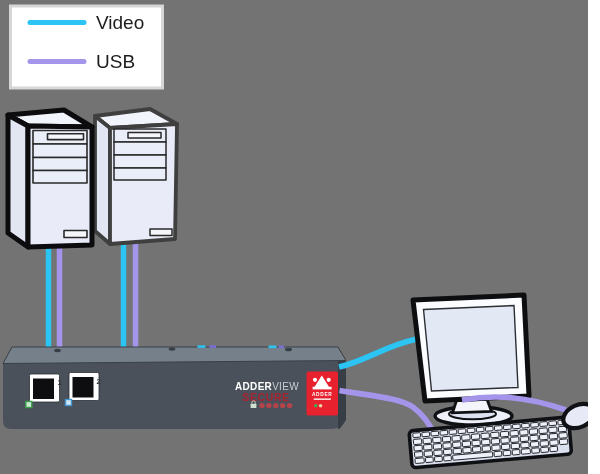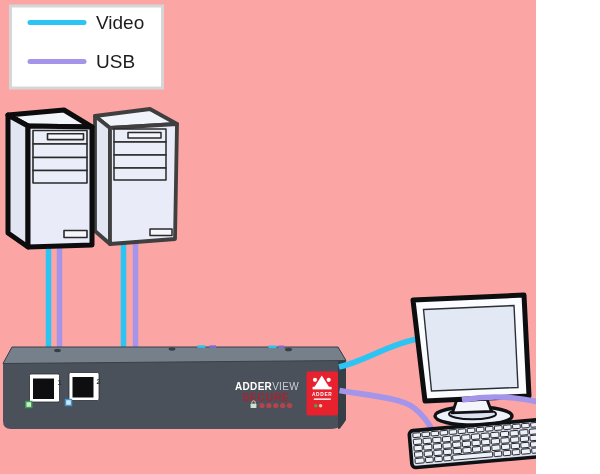--- a/index.html
+++ b/index.html
@@ -1,16 +1,16 @@
 <!DOCTYPE html>
 <html><head>
 <meta charset="utf-8">
 <style>
   html,body{margin:0;padding:0;background:#ffffff;}
-  .stage{position:relative;width:536px;height:474px;background:#fca5a5;overflow:hidden;
+  .stage{position:relative;width:588px;height:474px;background:#737373;overflow:hidden;
          font-family:"Liberation Sans",sans-serif;}
   svg{display:block;}
   svg text{font-family:"Liberation Sans",sans-serif;}
   .legend-label{font-size:19px;fill:#1c1c1e;}
   .port-num{font-size:7.5px;fill:#2f3338;font-weight:bold;}
   .brand-bold{font-size:10px;font-weight:bold;fill:#ffffff;letter-spacing:.3px;}
   .brand-light{font-size:10px;fill:#c9ced3;letter-spacing:.3px;}
   .model-txt{font-size:10.5px;font-weight:bold;letter-spacing:.6px;}
   .badge-txt{font-size:4.8px;font-weight:bold;fill:#ffffff;letter-spacing:.7px;}
   .key{fill:#eef1f9;stroke:#15171b;stroke-width:.9;}

